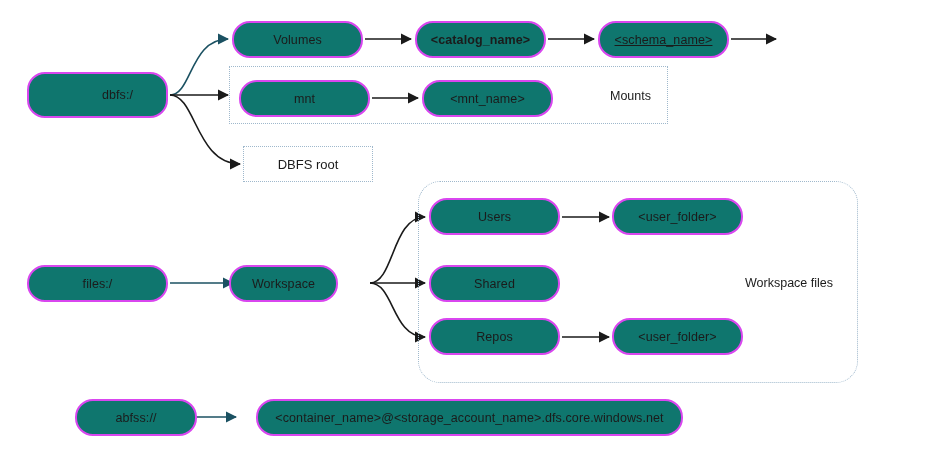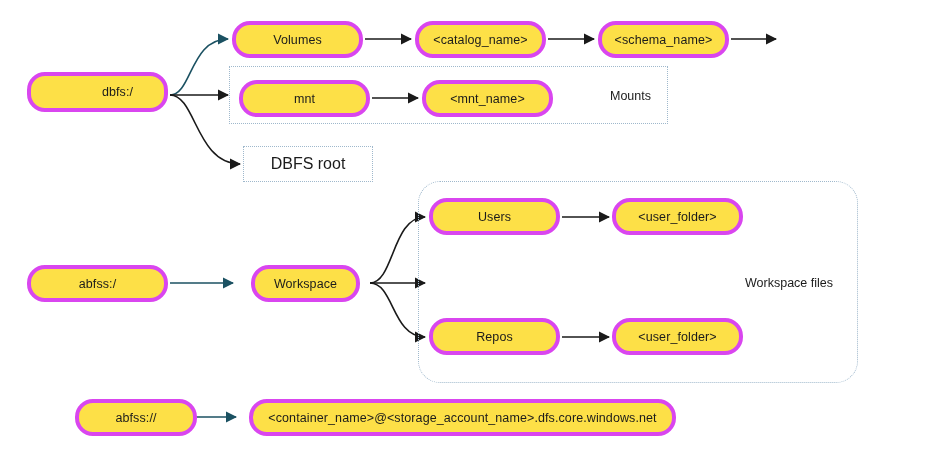--- a/index.html
+++ b/index.html
@@ -9,22 +9,22 @@
     font-family:"Liberation Sans","DejaVu Sans",sans-serif;
     overflow:hidden;
   }
   #diagram{position:relative;width:929px;height:473px;}
 
   svg.edges{position:absolute;left:0;top:0;width:929px;height:473px;pointer-events:none;}
 
   .node{
     position:absolute;
     box-sizing:border-box;
-    background:#fde047;
-    border:4px solid #d946ef;
+    background:#0f766e;
+    border:2px solid #d946ef;
     border-radius:18px;
     display:flex;align-items:center;justify-content:center;
     color:#1b1b1b;
     font-size:12.5px;
     letter-spacing:0.1px;
     white-space:nowrap;
     z-index:3;
   }
   .group{
     position:absolute;
@@ -37,21 +37,21 @@
   .group-label{
     position:absolute;
     color:#1b1b1b;
     font-size:12.5px;
     white-space:nowrap;
     z-index:2;
   }
   .plain-label{
     position:absolute;
     color:#1b1b1b;
-    font-size:16px;
+    font-size:13px;
     white-space:nowrap;
     display:flex;align-items:center;justify-content:center;
     z-index:2;
   }
 </style>
 </head>
 <body>
 
 <div id="diagram">
 
@@ -96,43 +96,44 @@
 
   <div class="group" style="left:229px;top:66px;width:439px;height:58px;"></div>
   <div class="group-label" style="left:600px;top:89px;margin-left:10px;">Mounts</div>
 
   <div class="group rounded" style="left:418px;top:181px;width:440px;height:202px;"></div>
   <div class="group-label" style="left:745px;top:276px;">Workspace files</div>
 
   <div class="group" style="left:243px;top:146px;width:130px;height:36px;"></div>
   <div class="plain-label" style="left:243px;top:146px;width:130px;height:36px;">DBFS root</div>
 
-  <div class="node" style="left:27px;top:72px;width:141px;height:40px;padding-left:40px;">dbfs:/</div>
+  <div class="node" style="left:27px;top:72px;width:141px;height:46px;padding-left:40px;">dbfs:/</div>
 
   <div class="node" style="left:232px;top:21px;width:131px;height:37px;">Volumes</div>
 
-  <div class="node" style="left:415px;top:21px;width:131px;height:37px;">&lt;catalog_name&gt;</div>
+  <div class="node" style="left:415px;top:21px;width:131px;height:37px;font-weight:bold;">&lt;catalog_name&gt;</div>
 
-  <div class="node" style="left:598px;top:21px;width:131px;height:37px;">&lt;schema_name&gt;</div>
+  <div class="node" style="left:598px;top:21px;width:131px;height:37px;text-decoration:underline;">&lt;schema_name&gt;</div>
 
 
   <div class="node" style="left:422px;top:80px;width:131px;height:37px;">&lt;mnt_name&gt;</div>
 
   <div class="node" style="left:239px;top:80px;width:131px;height:37px;">mnt</div>
 
-  <div class="node" style="left:27px;top:265px;width:141px;height:37px;">abfss:/</div>
+  <div class="node" style="left:27px;top:265px;width:141px;height:37px;">files:/</div>
 
-  <div class="node" style="left:251px;top:265px;width:109px;height:37px;">Workspace</div>
+  <div class="node" style="left:229px;top:265px;width:109px;height:37px;">Workspace</div>
 
   <div class="node" style="left:429px;top:198px;width:131px;height:37px;">Users</div>
 
   <div class="node" style="left:612px;top:198px;width:131px;height:37px;">&lt;user_folder&gt;</div>
 
+  <div class="node" style="left:429px;top:265px;width:131px;height:37px;">Shared</div>
 
   <div class="node" style="left:429px;top:318px;width:131px;height:37px;">Repos</div>
 
   <div class="node" style="left:612px;top:318px;width:131px;height:37px;">&lt;user_folder&gt;</div>
 
   <div class="node" style="left:27px;top:399px;width:122px;height:37px;margin-left:48px;">abfss://</div>
 
-  <div class="node" style="left:249px;top:399px;width:427px;height:37px;">&lt;container_name&gt;@&lt;storage_account_name&gt;.dfs.core.windows.net</div>
+  <div class="node" style="left:256px;top:399px;width:427px;height:37px;">&lt;container_name&gt;@&lt;storage_account_name&gt;.dfs.core.windows.net</div>
 
 </div>
 
 </body></html>

